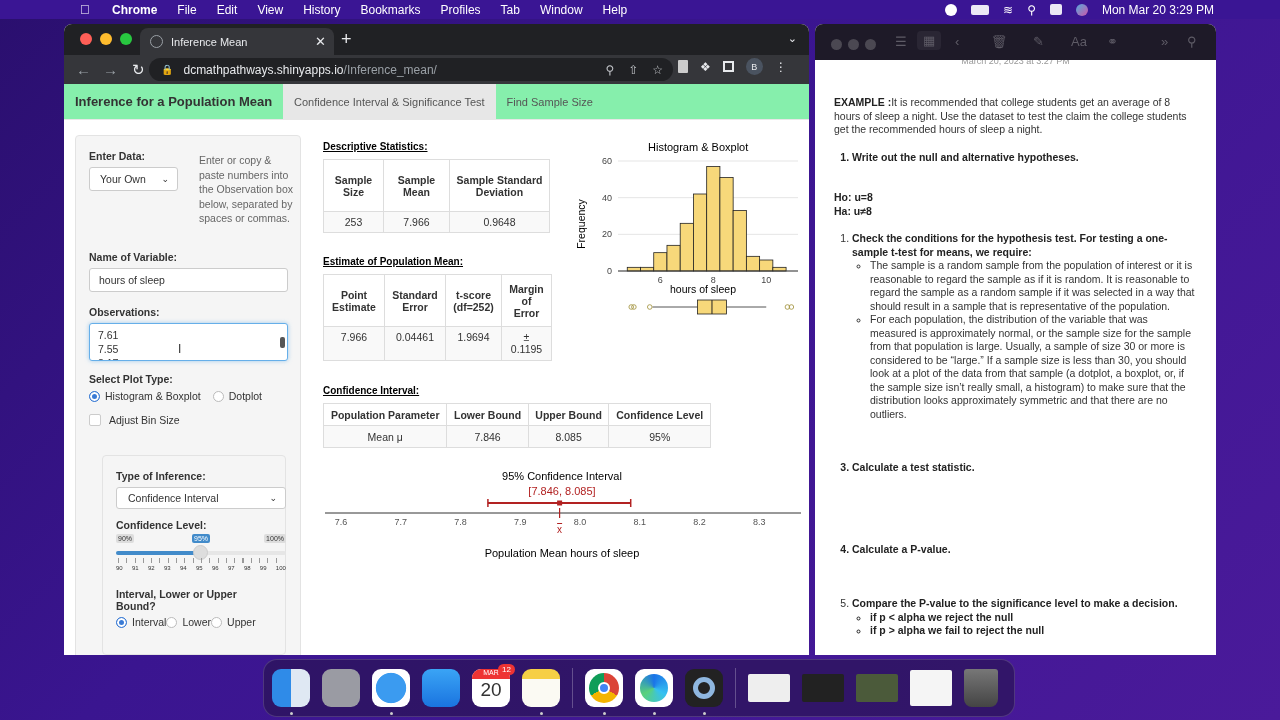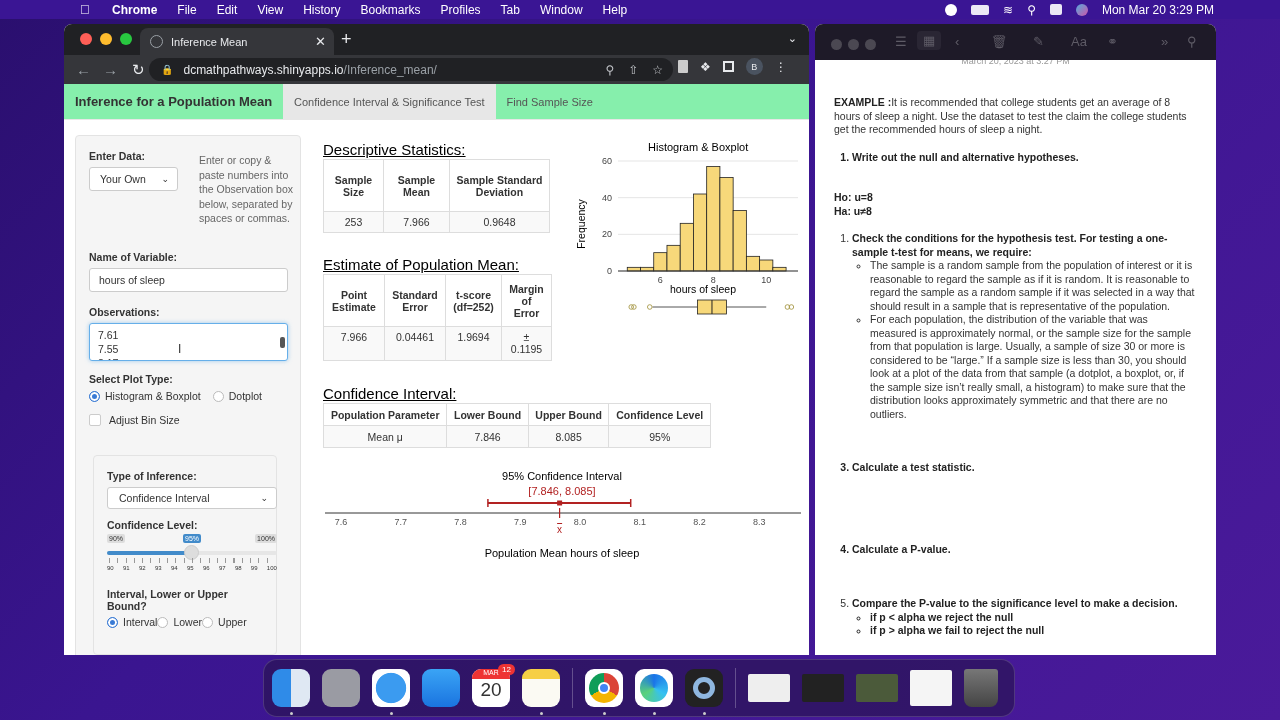--- a/index.html
+++ b/index.html
@@ -39,30 +39,30 @@
 .sidebar{position:absolute;left:11px;top:51px;width:226px;height:540px;background:#f5f5f5;border:1px solid #e3e3e3;border-radius:4px;padding:14px 13px}
 .lbl{font-weight:bold;font-size:10.5px;color:#333}
 .sel{background:#fff;border:1px solid #ccc;border-radius:3px;font-size:10.5px;color:#333;display:flex;align-items:center;justify-content:space-between;padding:0 8px}
 .help{position:absolute;left:123px;top:17px;width:95px;font-size:10.5px;color:#666;line-height:14.5px}
 .input{background:#fff;border:1px solid #ccc;border-radius:3px;font-size:10.5px;padding:0 9px;display:flex;align-items:center}
 .textarea{background:#fff;border:1px solid #66afe9;box-shadow:0 0 4px rgba(102,175,233,.6);border-radius:3px;font-size:10.5px;padding:4px 8px;line-height:14px;overflow:hidden;position:relative}
 .radio{display:inline-flex;align-items:center;font-size:10.5px;color:#333}
 .radio .dot{width:11px;height:11px;border-radius:50%;border:1px solid #bbb;background:#fff;margin-right:5px;position:relative}
 .radio .dot.on{background:#3a7bd5;border-color:#3a7bd5;box-shadow:inset 0 0 0 2px #fff}
 .checkbox{width:12px;height:12px;border:1px solid #ccc;background:#fff;border-radius:2px;display:inline-block;margin-right:8px}
-.well{position:absolute;left:17px;top:319px;width:184px;height:200px;background:#f5f5f5;border:1px solid #e3e3e3;border-radius:4px;padding:14px 13px}
+.well{position:absolute;left:26px;top:319px;width:184px;height:200px;background:#f5f5f5;border:1px solid #e3e3e3;border-radius:4px;padding:14px 13px}
 .slider-track{position:relative;height:4px;background:#e6e6e6;border-radius:2px}
 .slider-fill{position:absolute;left:0;top:0;height:4px;background:#428bca;border-radius:2px}
 .slider-handle{position:absolute;top:-6px;width:15px;height:15px;border-radius:50%;background:#ddd;border:1px solid #ccc}
 .tag{font-size:7px;background:#ddd;color:#333;padding:1px 2px;border-radius:2px;position:absolute}
 .tag.cur{background:#428bca;color:#fff}
 .ticks{display:flex;justify-content:space-between;font-size:6px;color:#333;margin-top:6px}
 
 .main{position:absolute;left:259px;top:50px}
-.sect{font-weight:normal;font-size:15px;color:#000;text-decoration:underline;position:absolute;white-space:nowrap}
+.sect{font-weight:bold;font-size:10px;color:#000;text-decoration:underline;position:absolute;white-space:nowrap}
 table{border-collapse:collapse;position:absolute;font-size:10.5px}
 th,td{border:1px solid #ddd;text-align:center;padding:4px 6px;color:#333}
 th{font-weight:bold;background:#fff}
 td{background:#f9f9f9}
 .histo-title{position:absolute;font-size:11px;color:#000}
 
 .notes{position:absolute;left:815px;top:24px;width:401px;height:631px;background:#fff;border-radius:8px 8px 0 0;overflow:hidden}
 .notes-bar{height:36px;background:#1e1a28;position:relative;display:flex;align-items:center}
 .notes-bar .nl{width:11px;height:11px;border-radius:50%;background:#4b4852;display:inline-block;margin-right:6px}
 .notes-bar .ic{color:#5e5b66;font-size:13px;position:absolute;top:10px}

